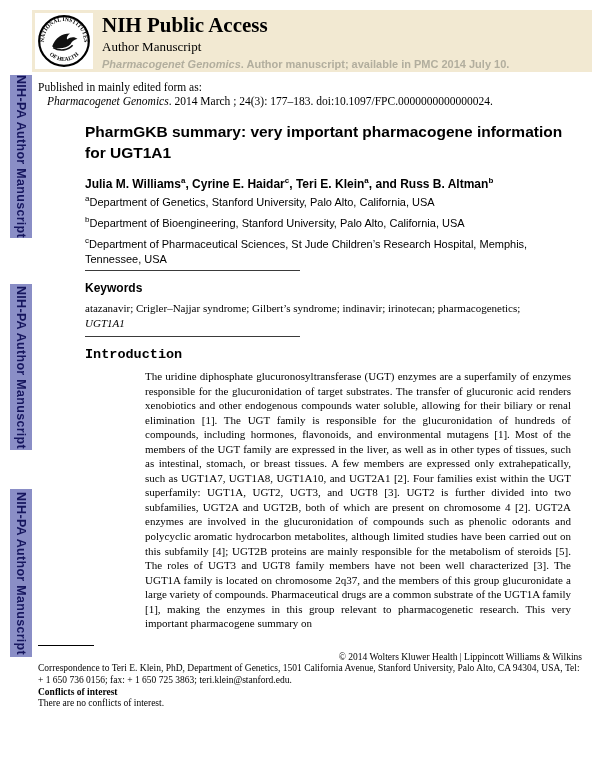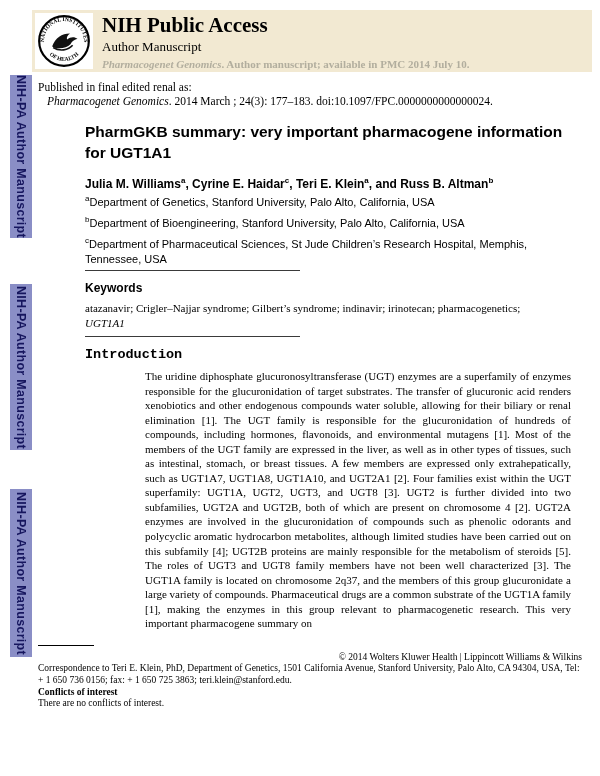--- a/index.html
+++ b/index.html
@@ -15,21 +15,21 @@
   .bar2 { top:284px; height:166px; }
   .bar3 { top:489px; height:168px; }
 
   
   .header { position:absolute; left:32px; top:10px; width:560px; height:62px; background:#f2e9d2; }
   .logo-box { position:absolute; left:3px; top:3px; width:58px; height:56px; background:#ffffff;
     display:flex; align-items:center; justify-content:center; }
   .header-text { position:absolute; left:70px; top:3px; right:16px; }
   .header-title { font-family:"Liberation Serif", serif; font-weight:bold; font-size:21px; color:#000; }
   .header-subtitle { font-family:"Liberation Serif", serif; font-weight:normal; font-size:13px; color:#000; margin-top:1px; }
-  .header-watermark { font-family:Liberation Serif, serif; font-weight:bold; font-size:11px; color:#b2ae9e; margin-top:3px; }
+  .header-watermark { font-family:Liberation Sans, sans-serif; font-weight:bold; font-size:11px; color:#b2ae9e; margin-top:3px; }
   .header-watermark .jrnl { font-style:italic; }
 
   
   .published { position:absolute; left:38px; top:81px; font-size:11.5px; color:#000; }
   .cite-line { position:absolute; left:47px; top:95px; font-size:11.5px; color:#000; }
   .cite-line .jrnl { font-style:italic; }
 
   
   .article-title { position:absolute; left:85px; top:122px; width:500px;
     font-family:"Liberation Sans", sans-serif; font-weight:bold; font-size:15.5px; line-height:1.35; color:#000; }
@@ -96,21 +96,21 @@
         <path d="M30,62 C42,70 58,67 66,58" stroke="#111111" stroke-width="3" fill="none"></path>
       </svg>
     </div>
     <div class="header-text">
       <div class="header-title">NIH Public Access</div>
       <div class="header-subtitle">Author Manuscript</div>
       <div class="header-watermark"><span class="jrnl">Pharmacogenet Genomics</span><span>. Author manuscript; available in PMC 2014 July 10.</span></div>
     </div>
   </div>
 
-  <div class="published">Published in final edited renal as:</div>
+  <div class="published">Published in mainly edited form as:</div>
   <div class="cite-line"><span class="jrnl">Pharmacogenet Genomics</span><span>. 2014 March ; 24(3): 177–183. doi:10.1097/FPC.0000000000000024.</span></div>
 
   <h1 class="article-title">PharmGKB summary: very important pharmacogene information for UGT1A1</h1>
 
   <p class="authors"><span>Julia M. Williams</span><sup>a</sup><span>, </span><span>Cyrine E. Haidar</span><sup>c</sup><span>, </span><span>Teri E. Klein</span><sup>a</sup><span>, and </span><span>Russ B. Altman</span><sup>b</sup></p>
 
   <p class="affil affil-b"><sup>b</sup><span>Department of Bioengineering, Stanford University, Palo Alto, California, USA</span></p>
   <p class="affil affil-a"><sup>a</sup><span>Department of Genetics, Stanford University, Palo Alto, California, USA</span></p>
   <p class="affil affil-c"><sup>c</sup><span>Department of Pharmaceutical Sciences, St Jude Children’s Research Hospital, Memphis, Tennessee, USA</span></p>
 

